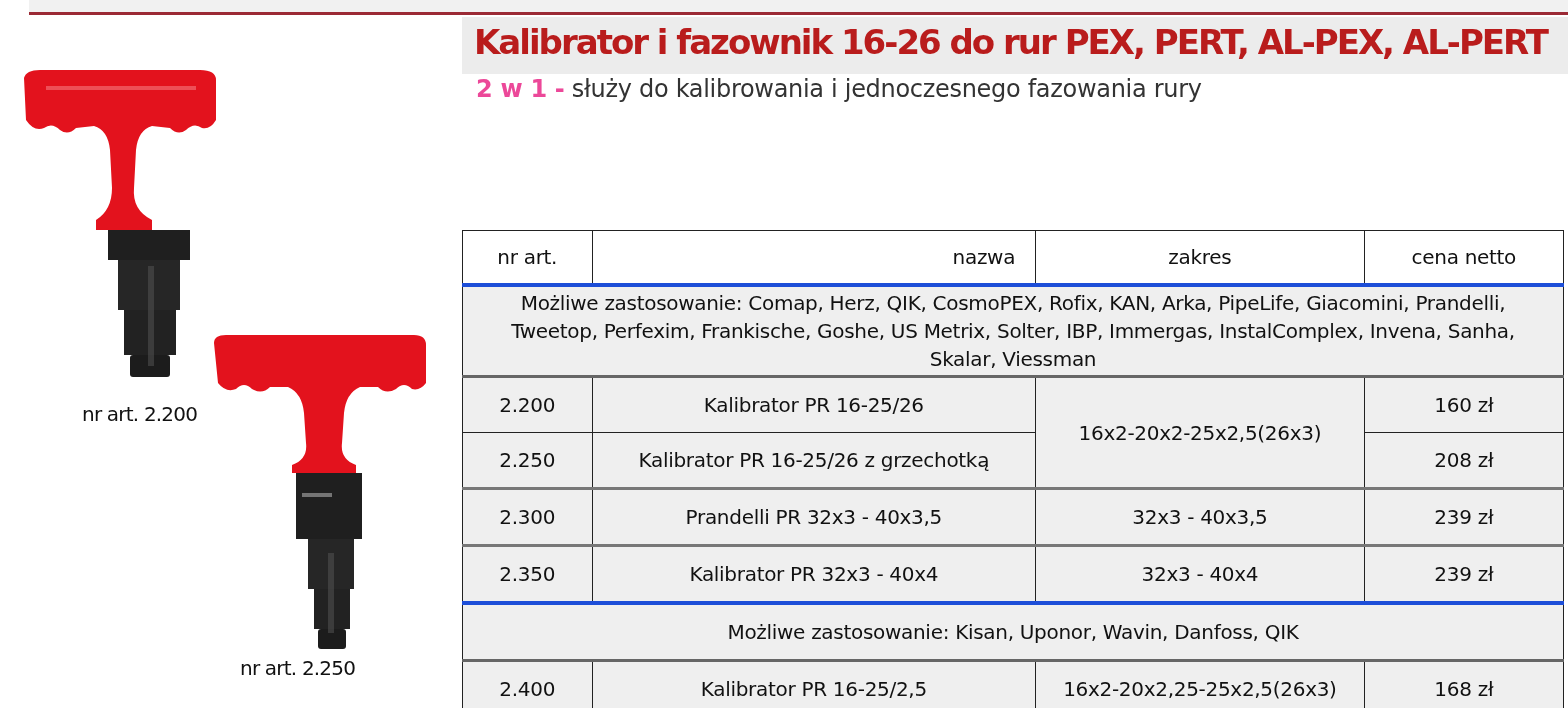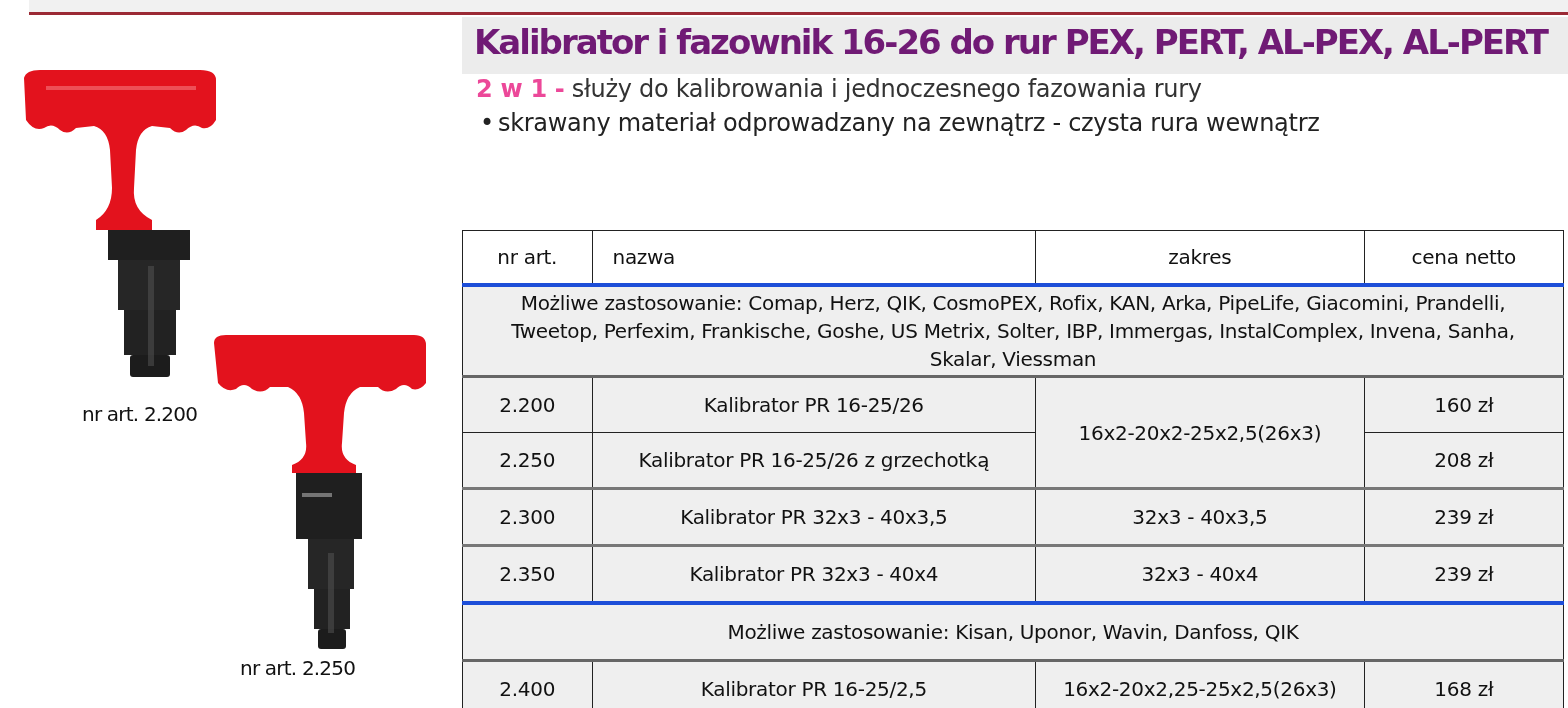--- a/index.html
+++ b/index.html
@@ -6,21 +6,21 @@
   body {
     width:1568px; height:708px; position:relative; overflow:hidden;
     background:#ffffff; font-family:"DejaVu Sans","Liberation Sans",sans-serif; color:#111;
   }
   .top-strip { position:absolute; left:29px; top:0; width:1539px; height:12px; background:#f1f1f1; }
   .top-rule { position:absolute; left:29px; top:12px; width:1539px; height:3px; background:#9b2a35; }
 
   .title-bg { position:absolute; left:462px; top:17px; width:1106px; height:57px; background:#ececec; }
   .title {
     position:absolute; left:474px; top:22px; white-space:nowrap;
-    font-family:"DejaVu Sans",sans-serif; font-weight:bold; font-size:34px; letter-spacing:-2px; color:#701a75;
+    font-family:"DejaVu Sans",sans-serif; font-weight:bold; font-size:34px; letter-spacing:-2px; color:#b91c1c;
   }
 
   .intro { position:absolute; left:476px; top:75px; font-size:24px; color:#333; white-space:nowrap; letter-spacing:-0.3px; }
   .intro b { color:#ec4899; }
   .bullets { position:absolute; left:478px; top:107px; width:1080px; font-size:24px; color:#222; line-height:33px; letter-spacing:-0.3px; }
   .bullet { position:relative; padding-left:20px; }
   .bullet::before { content:"\2022"; position:absolute; left:2px; top:0; }
 
   table.spec {
     position:absolute; left:462px; top:230px; width:1102px;
@@ -69,48 +69,47 @@
   <rect x="118" y="220" width="6" height="80" fill="#555" opacity="0.5"></rect>
 </svg>
 <div class="label" style="left:240px;top:656px;">nr art. 2.250</div>
 
 <div class="title-bg"></div>
 <div class="title">Kalibrator i fazownik 16-26 do rur PEX, PERT, AL-PEX, AL-PERT</div>
 
 <div class="intro"><b>2 w 1 -</b><span> służy do kalibrowania i jednoczesnego fazowania rury</span></div>
 
 <div class="bullets">
-  <div class="bullet">skrawany materiał odprowadzany na zewnątrz - czysta rura wewnątrz</div>
 </div>
 
 <table class="spec">
   <tbody>
       <tr>
     <th class="c1">nr art.</th>
-    <th class="c2" style="text-align:left">nazwa</th>
+    <th class="c2" style="text-align:right">nazwa</th>
     <th class="c3">zakres</th>
     <th class="c4">cena netto</th>
   </tr>
   <tr class="group">
     <td colspan="4">Możliwe zastosowanie: Comap, Herz, QIK, CosmoPEX, Rofix, KAN, Arka, PipeLife, Giacomini, Prandelli, Tweetop, Perfexim, Frankische, Goshe, US Metrix, Solter, IBP, Immergas, InstalComplex, Invena, Sanha, Skalar, Viessman</td>
   </tr>
   <tr class="row">
     <td class="c1">2.200</td>
     <td class="c2">Kalibrator PR 16-25/26</td>
     <td class="c3" rowspan="2">16x2-20x2-25x2,5(26x3)</td>
     <td class="c4">160 zł</td>
   </tr>
   <tr class="row">
     <td class="c1">2.250</td>
     <td class="c2">Kalibrator PR 16-25/26 z grzechotką</td>
     <td class="c4">208 zł</td>
   </tr>
   <tr class="row thick">
     <td class="c1">2.300</td>
-    <td class="c2">Kalibrator PR 32x3 - 40x3,5</td>
+    <td class="c2">Prandelli PR 32x3 - 40x3,5</td>
     <td class="c3">32x3 - 40x3,5</td>
     <td class="c4">239 zł</td>
   </tr>
   <tr class="row thick">
     <td class="c1">2.350</td>
     <td class="c2">Kalibrator PR 32x3 - 40x4</td>
     <td class="c3">32x3 - 40x4</td>
     <td class="c4">239 zł</td>
   </tr>
   <tr class="group">

